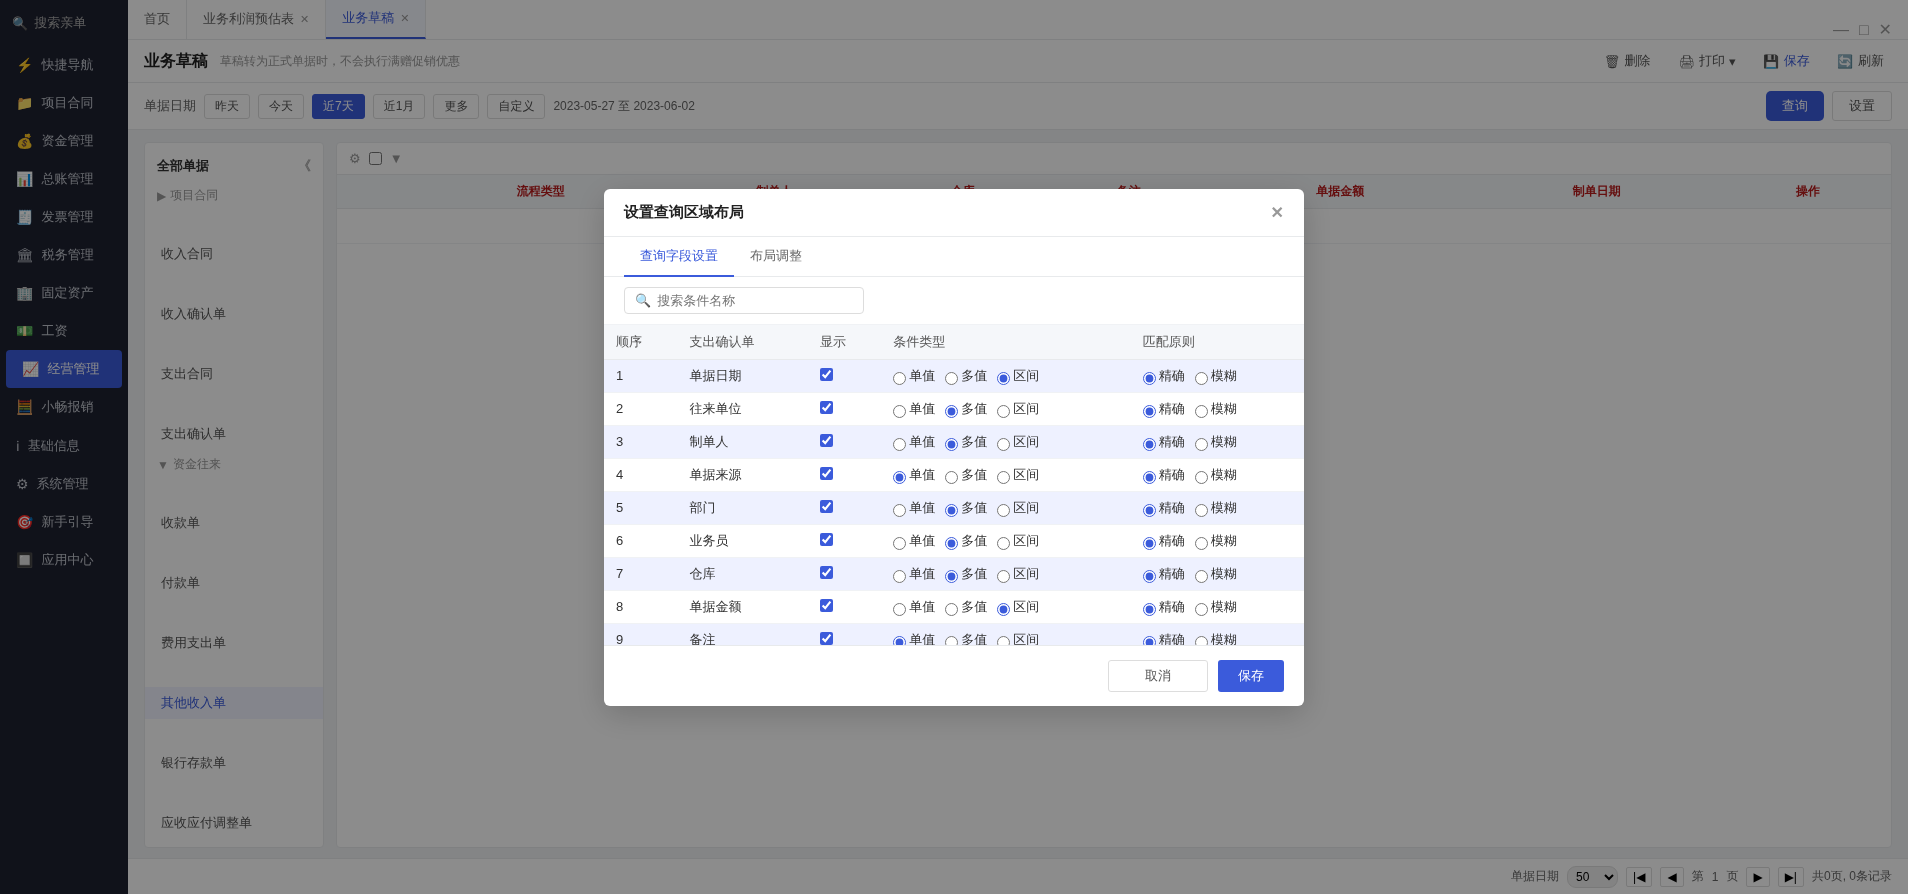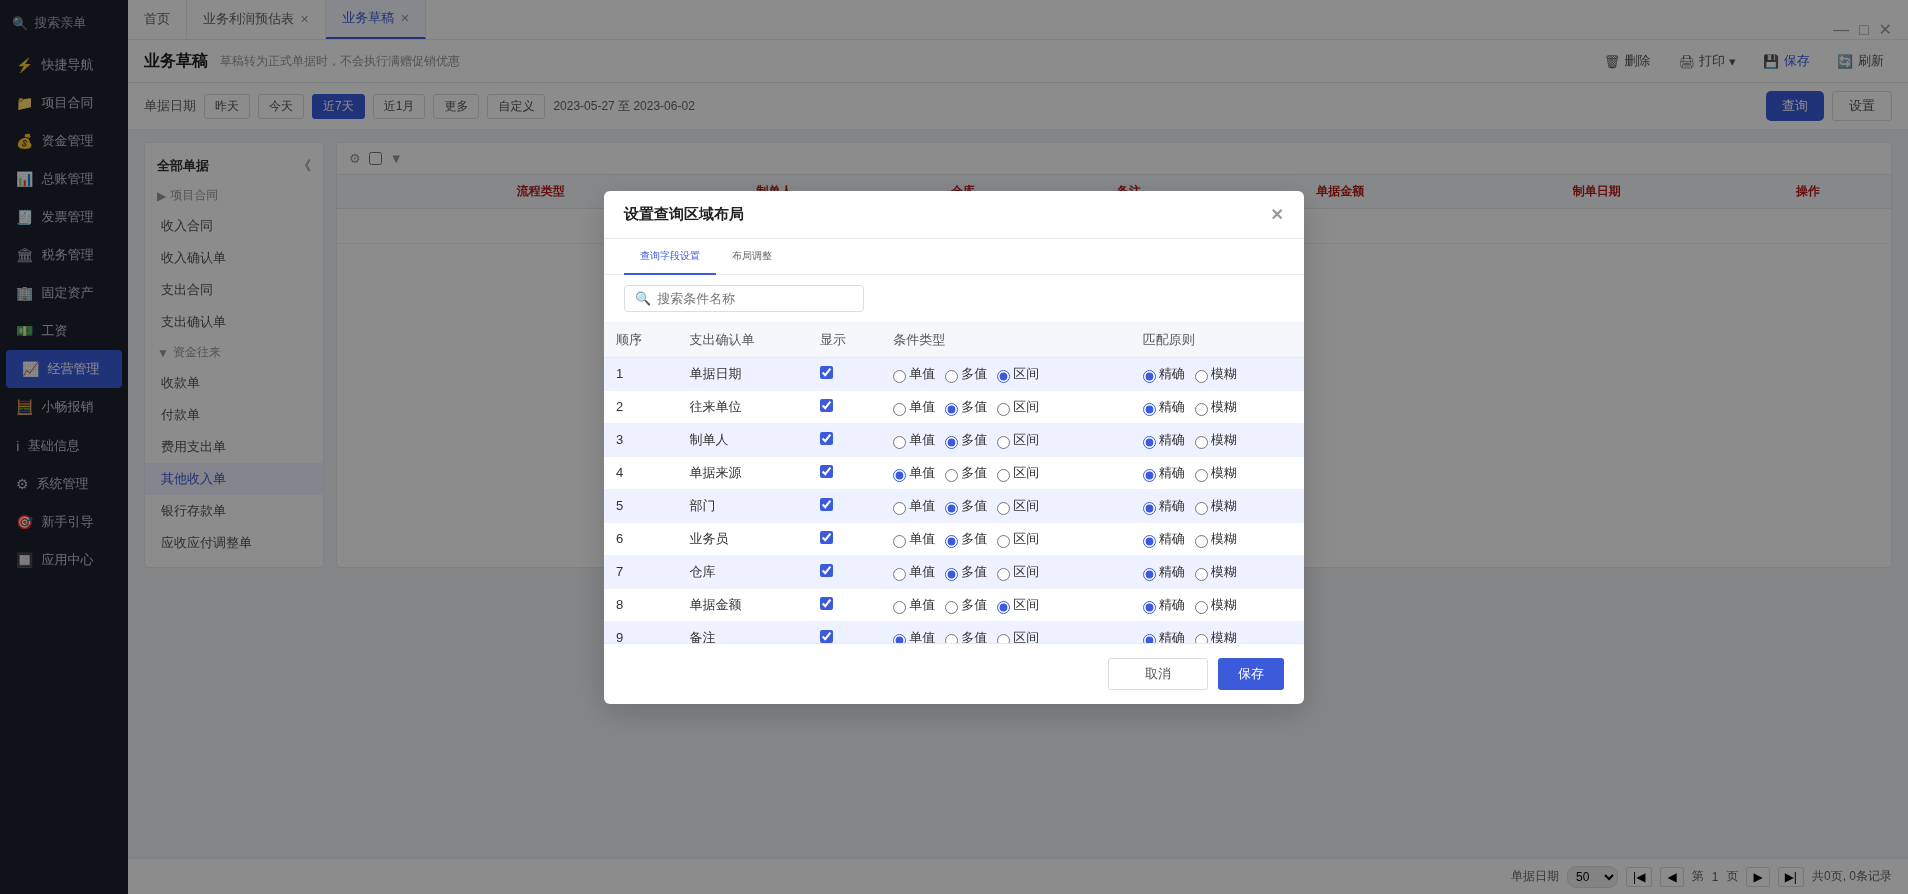--- a/index.html
+++ b/index.html
@@ -87,21 +87,21 @@
     
     .left-panel {
       width: 180px; background: #fff; border-radius: 4px;
       border: 1px solid #e8eaec; padding: 8px 0; flex-shrink: 0;
     }
     .panel-header {
       padding: 6px 12px; display: flex; align-items: center; justify-content: space-between;
       font-size: 13px; font-weight: bold; color: #333;
     }
     .panel-item {
-      padding: 7px 16px; font-size: 13px; color: #555; cursor: pointer;
+      padding: 7px 16px; font-size: 13px; color: #555; cursor: pointer; margin-top: 28px;
     }
     .panel-item.active { color: #3b5bdb; background: #f0f3ff; }
     .panel-section { padding: 6px 12px; font-size: 12px; color: #999; display: flex; align-items: center; gap: 4px; cursor: pointer; }
 
     
     .table-area { flex: 1; background: #fff; border-radius: 4px; border: 1px solid #e8eaec; overflow: hidden; }
     .table-toolbar { padding: 8px 12px; display: flex; align-items: center; gap: 8px; border-bottom: 1px solid #e8eaec; }
     .no-data { padding: 40px; text-align: center; color: #999; font-size: 14px; }
 
     
@@ -132,21 +132,21 @@
       box-shadow: 0 8px 32px rgba(0,0,0,0.18); overflow: hidden;
     }
     .dialog-header {
       padding: 14px 20px; border-bottom: 1px solid #e8eaec;
       display: flex; align-items: center; justify-content: space-between;
       font-size: 15px; font-weight: bold; color: #222;
     }
     .dialog-close { cursor: pointer; color: #999; font-size: 16px; }
     .dialog-tabs { display: flex; border-bottom: 1px solid #e8eaec; padding: 0 20px; }
     .dialog-tab {
-      padding: 10px 16px; font-size: 10px; color: #666; cursor: pointer;
+      padding: 10px 16px; font-size: 13px; color: #666; cursor: pointer;
       border-bottom: 2px solid transparent; margin-bottom: -1px;
     }
     .dialog-tab.active { color: #3b5bdb; border-bottom-color: #3b5bdb; }
     .dialog-search {
       padding: 10px 20px; border-bottom: 1px solid #f0f2f5;
     }
     .search-input-wrap {
       display: flex; align-items: center; gap: 6px;
       border: 1px solid #ddd; border-radius: 4px; padding: 5px 10px;
       background: #fff; width: 240px;

